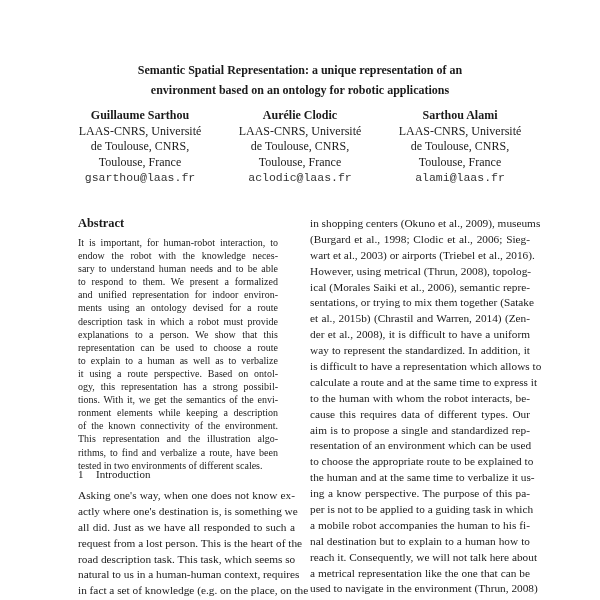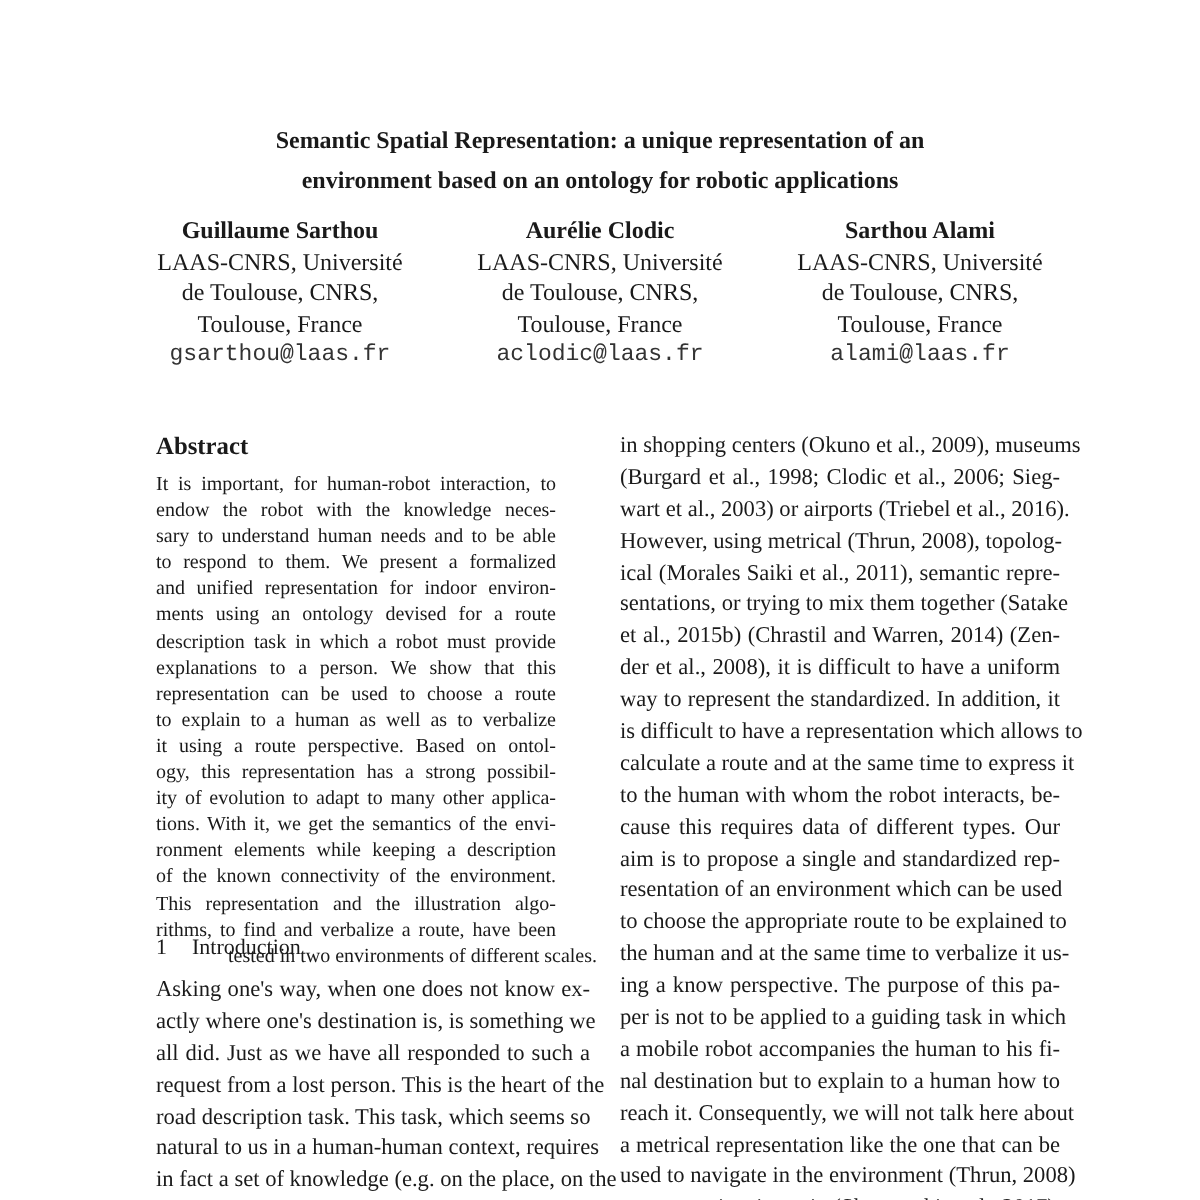--- a/index.html
+++ b/index.html
@@ -6,21 +6,21 @@
   body { width: 600px; height: 600px; overflow: hidden; position: relative; font-family: "Liberation Serif", serif; color: #1a1a1a; }
   .title { position: absolute; left: 60px; top: 60px; width: 480px; text-align: center; font-weight: bold; font-size: 12px; line-height: 20px; }
   .authors { position: absolute; top: 108px; left: 60px; width: 480px; display: flex; justify-content: space-between; }
   .author { width: 160px; text-align: center; font-size: 12px; line-height: 15.5px; }
   .author .name { font-weight: bold; }
   .author .email { font-family: "Liberation Mono", monospace; font-size: 11.5px; color: #333; }
   .col-left { position: absolute; left: 78px; top: 215px; width: 200px; }
   .col-right { position: absolute; left: 310px; top: 216px; width: 220px; }
   .abstract-head { text-align: left; font-weight: bold; font-size: 12.4px; line-height: 16px; margin-bottom: 5px; }
   .abstract-line { font-size: 10px; line-height: 13.1px; white-space: nowrap; text-align: justify; text-align-last: justify; height: 13.1px; }
-  .abstract-line.last { text-align-last: left; margin-left: 36px; }
+  .abstract-line.last { text-align-last: left; }
   .section-head { position: absolute; left: 78px; top: 468px; font-weight: normal; font-size: 11px; }
   .section-head .num { display: inline-block; width: 18px; }
   .intro { position: absolute; left: 78px; top: 488px; width: 217px; }
   .body-line { font-size: 11.3px; line-height: 15.9px; white-space: nowrap; text-align: justify; text-align-last: justify; height: 15.9px; }
   .body-line.last { text-align-last: left; }
 </style>
 </head>
 <body>
 
 <div class="title">
@@ -59,21 +59,20 @@
   <div class="abstract-line">sary to understand human needs and to be able</div>
   <div class="abstract-line">to respond to them. We present a formalized</div>
   <div class="abstract-line">and unified representation for indoor environ-</div>
   <div class="abstract-line">ments using an ontology devised for a route</div>
   <div class="abstract-line">description task in which a robot must provide</div>
   <div class="abstract-line">explanations to a person. We show that this</div>
   <div class="abstract-line">representation can be used to choose a route</div>
   <div class="abstract-line">to explain to a human as well as to verbalize</div>
   <div class="abstract-line">it using a route perspective. Based on ontol-</div>
   <div class="abstract-line">ogy, this representation has a strong possibil-</div>
-  <div class="abstract-line">ity of evolution to adapt to many other applica-</div>
   <div class="abstract-line">tions. With it, we get the semantics of the envi-</div>
   <div class="abstract-line">ronment elements while keeping a description</div>
   <div class="abstract-line">of the known connectivity of the environment.</div>
   <div class="abstract-line">This representation and the illustration algo-</div>
   <div class="abstract-line">rithms, to find and verbalize a route, have been</div>
   <div class="abstract-line last">tested in two environments of different scales.</div>
 </div>
 
 <div class="section-head">
   <span class="num">1</span><span>Introduction</span>
@@ -88,21 +87,21 @@
   <div class="body-line">natural to us in a human-human context, requires</div>
   <div class="body-line">in fact a set of knowledge (e.g. on the place, on the</div>
   <div class="body-line">possible points of reference in this particular envi-</div>
 </div>
 
 <div class="col-right">
   <div class="body-line">in shopping centers (Okuno et al., 2009), museums</div>
   <div class="body-line">(Burgard et al., 1998; Clodic et al., 2006; Sieg-</div>
   <div class="body-line">wart et al., 2003) or airports (Triebel et al., 2016).</div>
   <div class="body-line">However, using metrical (Thrun, 2008), topolog-</div>
-  <div class="body-line">ical (Morales Saiki et al., 2011), semantic repre-</div>
+  <div class="body-line">ical (Morales Saiki et al., 2006), semantic repre-</div>
   <div class="body-line">sentations, or trying to mix them together (Satake</div>
   <div class="body-line">et al., 2015b) (Chrastil and Warren, 2014) (Zen-</div>
   <div class="body-line">der et al., 2008), it is difficult to have a uniform</div>
   <div class="body-line">way to represent the standardized. In addition, it</div>
   <div class="body-line">is difficult to have a representation which allows to</div>
   <div class="body-line">calculate a route and at the same time to express it</div>
   <div class="body-line">to the human with whom the robot interacts, be-</div>
   <div class="body-line">cause this requires data of different types. Our</div>
   <div class="body-line">aim is to propose a single and standardized rep-</div>
   <div class="body-line">resentation of an environment which can be used</div>

